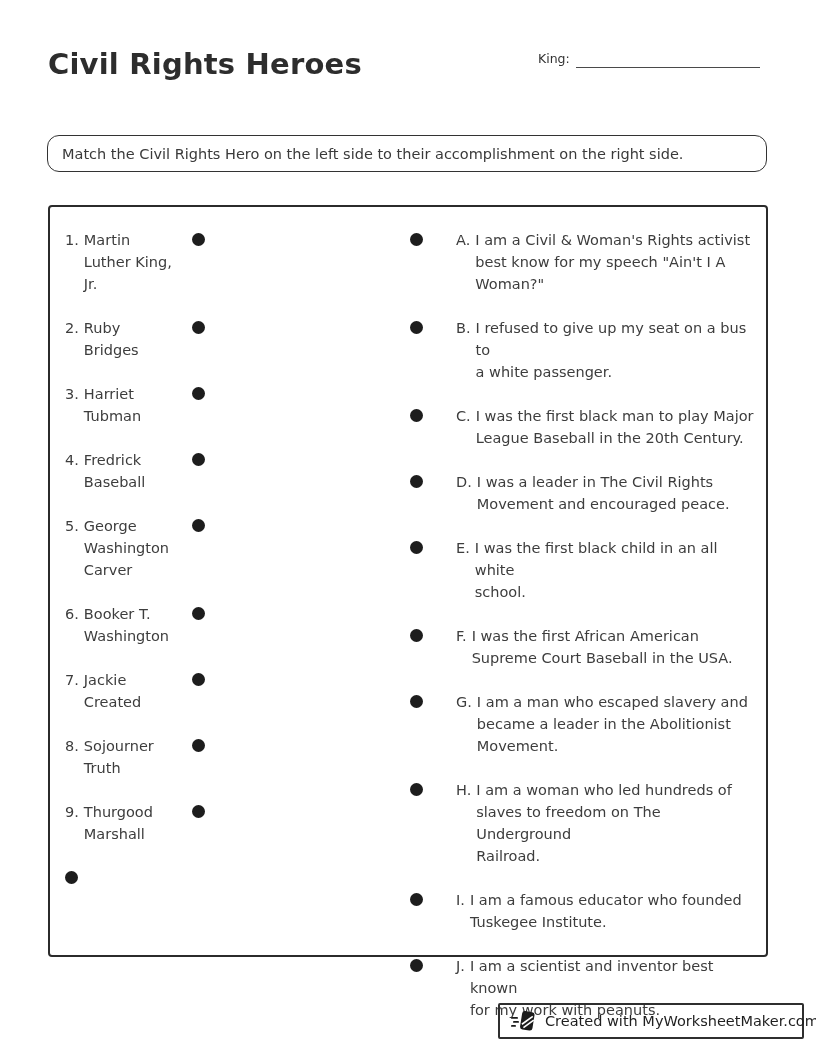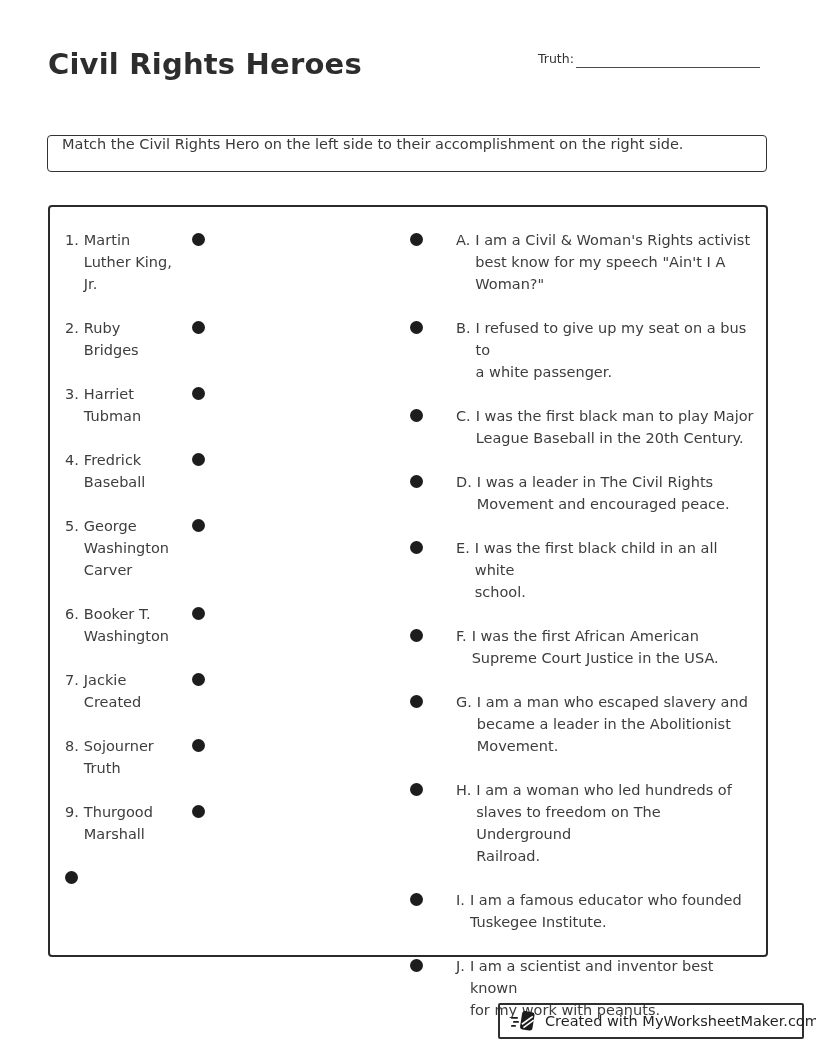--- a/index.html
+++ b/index.html
@@ -18,22 +18,22 @@
     position:absolute; left:538px; top:51px;
     font-size:12.5px; color:#333;
   }
   .name-line {
     position:absolute; left:576px; top:49px; width:184px; height:19px;
     border-bottom:1.7px solid #4a4a4a;
   }
 
   .instruction-box {
     position:absolute; left:47px; top:135px; width:720px; height:37px;
-    border:1.7px solid #333; border-radius:4px;
-    display:flex; padding-left:14px;
+    border:1.7px solid #333; border-radius:12px;
+    display:flex; align-items:center; padding-left:14px;
     font-size:14.5px; color:#3a3a3a;
   }
 
   .main-box {
     position:absolute; left:48px; top:205px; width:720px; height:752px;
     border:2px solid #2b2b2b; border-radius:4px;
   }
 
   .col { position:absolute; top:22px; display:flex; flex-direction:column; gap:22px; }
   .col-left  { left:15px;  width:215px; }
@@ -58,21 +58,21 @@
     display:flex; align-items:center; padding:16px 11px; gap:8px;
   }
   .footer-text { font-size:14.5px; color:#1f1f1f; white-space:nowrap; }
   .logo { flex-shrink:0; display:flex; align-items:center; }
 </style>
 </head>
 <body>
 
 <div class="page-title">Civil Rights Heroes</div>
 
-<span class="name-label">Truth:</span>
+<span class="name-label">King:</span>
 <div class="name-line"></div>
 
 <div class="instruction-box">
   <span>Match the Civil Rights Hero on the left side to their accomplishment on the right side.</span>
 </div>
 
 <div class="main-box">
 
   <div class="col col-left">
     <div class="item">
@@ -194,21 +194,21 @@
           <span class="marker">E.</span>
           <span class="wrap-text">I was the first black child in an all white
 school.</span>
         </div>
     </div>
     <div class="item">
       <div class="dot"></div>
       <div class="r-body">
           <span class="marker">F.</span>
           <span class="wrap-text">I was the first African American
-Supreme Court Justice in the USA.</span>
+Supreme Court Baseball in the USA.</span>
         </div>
     </div>
     <div class="item">
       <div class="dot"></div>
       <div class="r-body">
           <span class="marker">G.</span>
           <span class="wrap-text">I am a man who escaped slavery and
 became a leader in the Abolitionist
 Movement.</span>
         </div>

